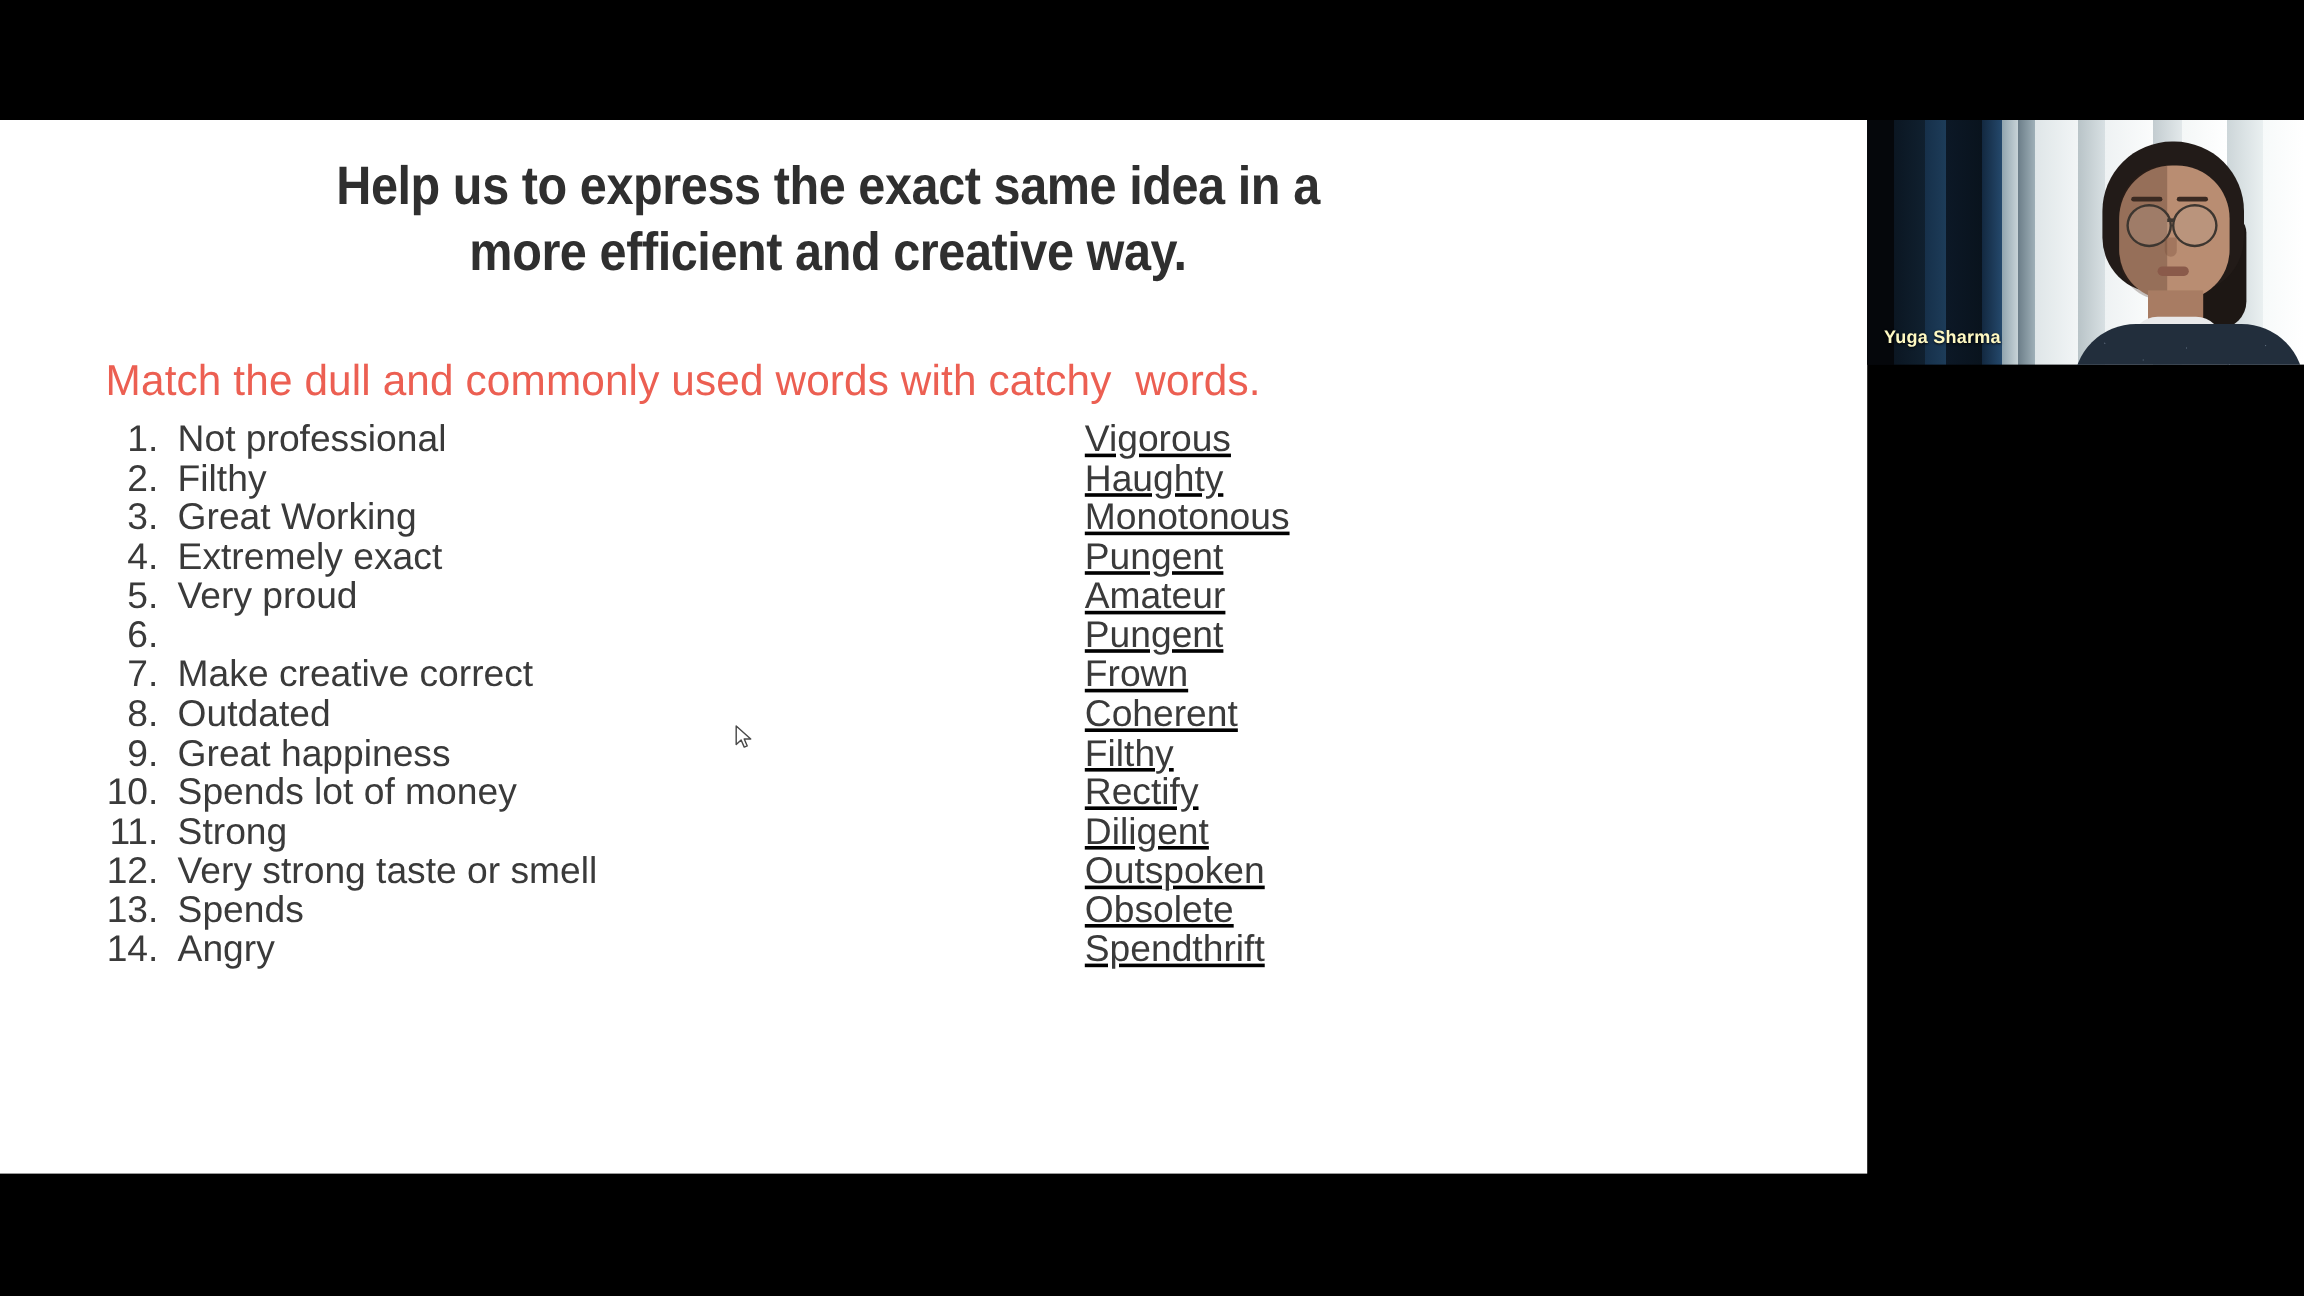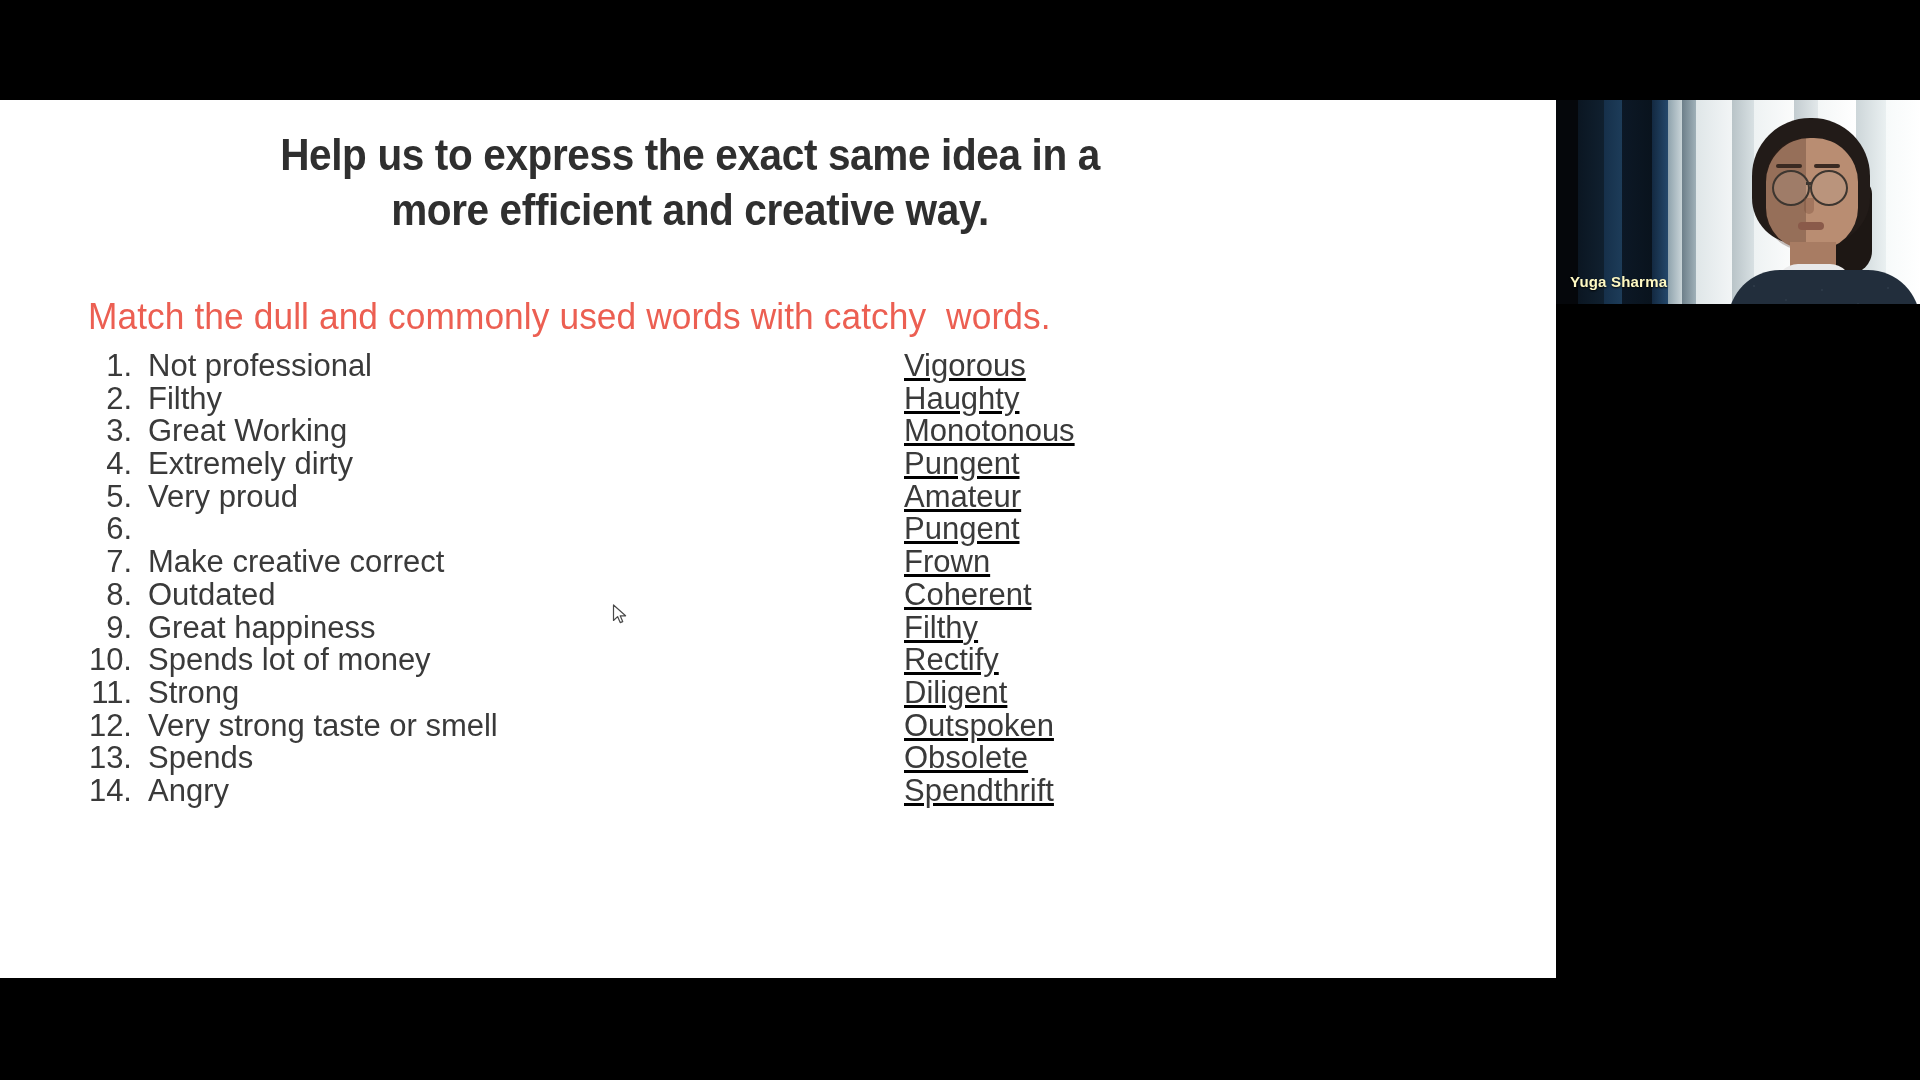--- a/index.html
+++ b/index.html
@@ -340,21 +340,21 @@
             <div class="row">
               <span class="num">2.</span>
               <span class="term">Filthy</span>
             </div>
             <div class="row">
               <span class="num">3.</span>
               <span class="term">Great Working</span>
             </div>
             <div class="row">
               <span class="num">4.</span>
-              <span class="term">Extremely dirty</span>
+              <span class="term">Extremely exact</span>
             </div>
             <div class="row">
               <span class="num">5.</span>
               <span class="term">Very proud</span>
             </div>
             <div class="row">
               <span class="num">6.</span>
             </div>
             <div class="row">
               <span class="num">7.</span>

